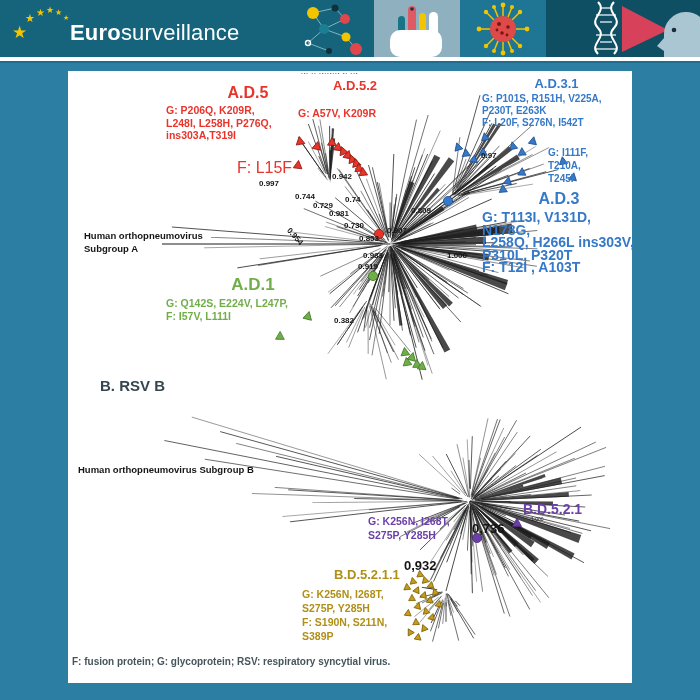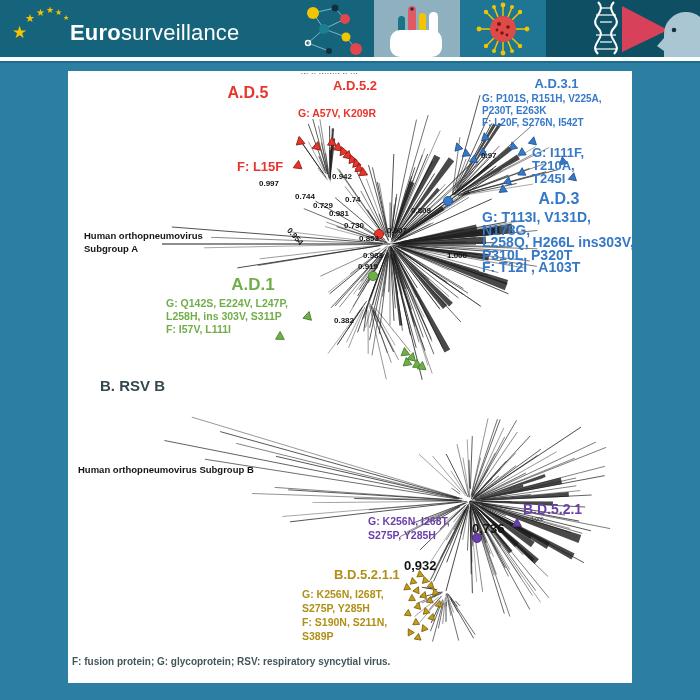--- a/index.html
+++ b/index.html
@@ -24,21 +24,21 @@
   .red{color:var(--red,#e8342b)}
   .blue{color:var(--blue,#3579c8)}
   .green{color:var(--green,#71ae49)}
   .purple{color:var(--purple,#6b3fa8)}
   .gold{color:var(--gold,#b08f17)}
   .rootlbl{font-weight:bold;color:#151515;font-size:9.5px;line-height:13px}
   .ptitle{font-weight:bold;color:#34474f;font-size:15px}
   .bs{font-size:8px;font-weight:bold;color:#141414;white-space:nowrap}
   .bsbig{font-size:13px;font-weight:bold;color:#141414}
   .bstiny{font-size:5px;color:#222}
-  .flabel{font-weight:bold;font-size:13px;white-space:nowrap}
+  .flabel{font-weight:normal;font-size:16px;white-space:nowrap}
   .fnote{left:4px;top:585px;font-size:10px;font-weight:bold;color:var(--footnote-ink,#44565c)}
 </style>
 </head>
 <body>
 
 <header class="banner">
   <div class="logo">
     <span class="stars">
       <span class="star" style="left:0;top:18px;font-size:17px">★</span>
       <span class="star" style="left:13px;top:7px;font-size:11px">★</span>
@@ -615,36 +615,41 @@
         <circle cx="311" cy="163" r="4.6" fill="#e8342b" stroke="#8a1a12" stroke-width="0.8"></circle>
         <circle cx="380" cy="130" r="4.6" fill="#3579c8" stroke="#1c4e8c" stroke-width="0.8"></circle>
         <circle cx="305" cy="205" r="4.6" fill="#71ae49" stroke="#3e7a24" stroke-width="0.8"></circle>
         <circle cx="409" cy="467" r="4.6" fill="#6b3fa8" stroke="#4a2a77" stroke-width="0.8"></circle>
       </g>
     </svg>
 
   <span class="croptxt">--- -- -------- -- ---</span>
 
   <div class="hd red" style="left:95px;top:13px;width:170px;font-size:16px">A.D.5</div>
+  <div class="mut red" style="left:98px;top:33px;width:165px;font-size:10.5px;line-height:12.5px">
+    <div>G: P206Q, K209R,</div>
+    <div>L248I, L258H, P276Q,</div>
+    <div>ins303A,T319I</div>
+  </div>
 
   <div class="hd red" style="left:237px;top:8px;width:100px;font-size:13px">A.D.5.2</div>
   <div class="mut red" style="left:230px;top:36px;width:114px;font-size:10.5px">
     <div>G: A57V, K209R</div>
   </div>
 
   <span class="flabel red" style="left:169px;top:88px">F: L15F</span>
 
   <div class="hd blue" style="left:416px;top:6px;width:145px;font-size:13px">A.D.3.1</div>
   <div class="mut blue" style="left:414px;top:22px;width:148px;font-size:10px;line-height:12px">
     <div>G: P101S, R151H, V225A,</div>
     <div>P230T, E263K</div>
     <div>F: L20F, S276N, I542T</div>
   </div>
 
-  <div class="mut blue" style="left:464px;top:75px;width:80px;font-size:13px;line-height:13px">
+  <div class="mut blue" style="left:480px;top:75px;width:80px;font-size:10px;line-height:13px">
     <div>G: I111F,</div>
     <div>T210A,</div>
     <div>T245I</div>
   </div>
 
   <div class="hd blue" style="left:416px;top:119px;width:150px;font-size:16px">A.D.3</div>
   <div class="mut blue" style="left:414px;top:140px;width:152px;font-size:14px;line-height:12.5px">
     <div>G: T113I, V131D, N178G,</div>
     <div>L258Q, H266L ins303V,</div>
     <div>P310L, P320T</div>
@@ -652,21 +657,20 @@
   </div>
 
   <div class="rootlbl" style="left:16px;top:158px">
     <div>Human orthopneumovirus</div>
     <div>Subgroup A</div>
   </div>
 
   <div class="hd green" style="left:100px;top:204px;width:170px;font-size:17px">A.D.1</div>
   <div class="mut green" style="left:98px;top:226px;width:175px;font-size:10.5px;line-height:13px">
     <div>G: Q142S, E224V, L247P,</div>
-    <div>L258H, ins 303V, S311P</div>
     <div>F: I57V, L111I</div>
   </div>
 
   <span class="bs" style="left:191px;top:108px">0.997</span>
   <span class="bs" style="left:227px;top:121px">0.744</span>
   <span class="bs" style="left:245px;top:130px">0.729</span>
   <span class="bs" style="left:277px;top:124px">0.74</span>
   <span class="bs" style="left:261px;top:138px">0.981</span>
   <span class="bs" style="left:264px;top:101px">0.942</span>
   <span class="bs" style="left:343px;top:135px">0.809</span>

